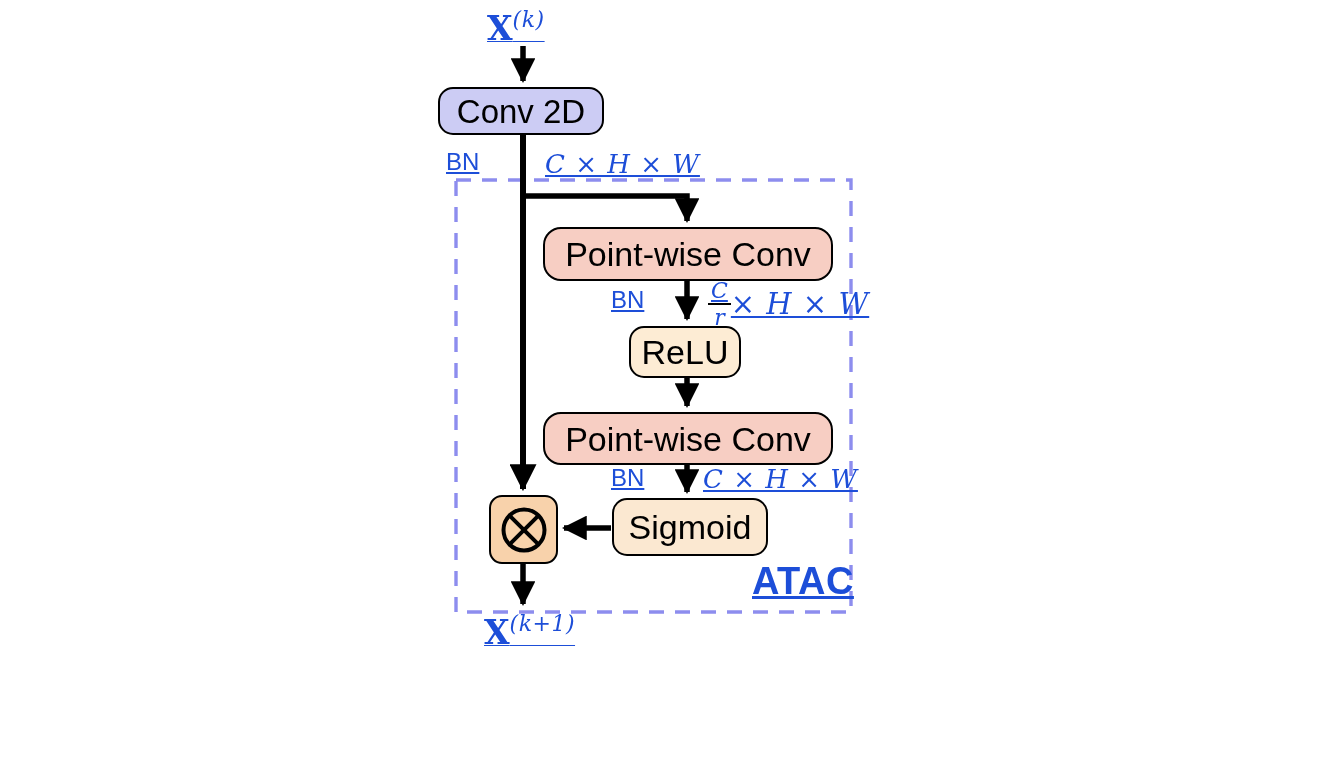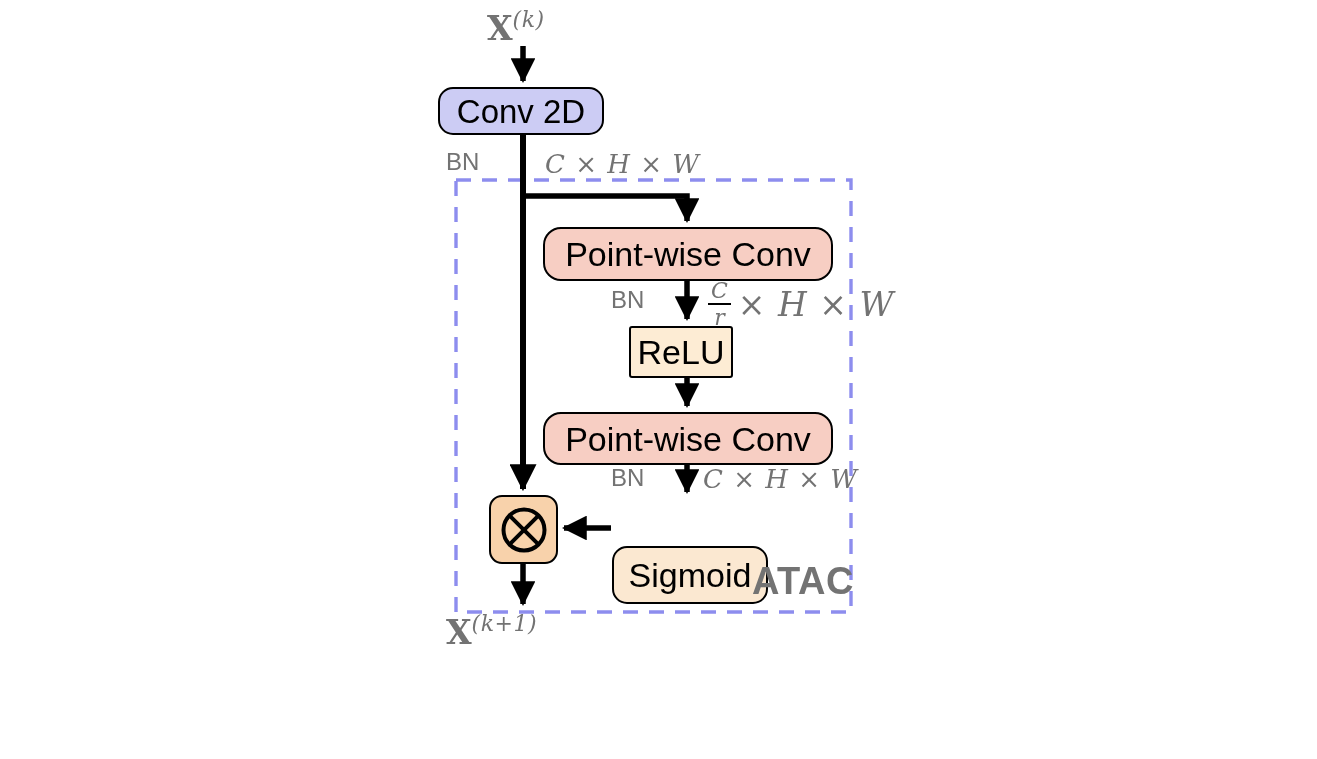--- a/index.html
+++ b/index.html
@@ -13,47 +13,47 @@
   .wires{position:absolute;left:0;top:0;z-index:1;}
   .box{
     position:absolute;z-index:2;
     border:2.5px solid #000;
     display:flex;align-items:center;justify-content:center;
     color:#000;box-sizing:border-box;
     line-height:1;
   }
   .box-conv2d{left:438px;top:87px;width:166px;height:48px;border-radius:15px;background:#ccccf4;font-size:33px;}
   .box-pwc1{left:543px;top:227px;width:290px;height:54px;border-radius:18px;background:#f7cec3;font-size:34px;}
-  .box-relu{left:629px;top:326px;width:104px;height:52px;border-radius:3px;background:#fdecd4;font-size:34px;}
+  .box-relu{left:629px;top:326px;width:112px;height:52px;border-radius:15px;background:#fdecd4;font-size:34px;}
   .box-pwc2{left:543px;top:412px;width:290px;height:53px;border-radius:18px;background:#f7cec3;font-size:34px;}
-  .box-sigmoid{left:612px;top:498px;width:156px;height:58px;border-radius:15px;background:#fbe8d1;font-size:34px;margin-top:48px;}
+  .box-sigmoid{left:612px;top:498px;width:156px;height:58px;border-radius:15px;background:#fbe8d1;font-size:34px;}
   .box-mult{left:489px;top:495px;width:69px;height:69px;border-radius:13px;background:#f8d2ab;}
 
-  .lab{position:absolute;z-index:2;color:#737373;line-height:1;white-space:nowrap;}
+  .lab{position:absolute;z-index:2;color:#1d4ed8;line-height:1;white-space:nowrap;text-decoration:underline;}
   .bn{font-size:24px;font-family:"Liberation Sans",sans-serif;}
   .bn-top{left:446px;top:150px;}
   .bn-mid{left:611px;top:288px;}
   .bn-bot{left:611px;top:466px;}
 
   .mathit{font-family:"DejaVu Serif",serif;font-style:italic;}
   .dims{font-size:26px;letter-spacing:1px;}
   .dims-top{left:545px;top:151px;}
   .dims-bot{left:703px;top:466px;}
 
   .dims-mid{left:708px;top:279px;display:flex;align-items:center;}
   .frac{display:inline-flex;flex-direction:column;align-items:center;font-size:22px;line-height:1.05;}
   .frac .num{border-bottom:2px solid #000;padding:0 3px 1px 3px;}
   .frac .den{padding-top:1px;}
-  .frac-rest{font-size:33px;letter-spacing:1px;margin-left:7px;}
+  .frac-rest{font-size:29px;letter-spacing:1px;}
 
   .tensor{font-family:"DejaVu Serif",serif;}
   .tensor .base{font-weight:bold;font-size:33px;}
   .tensor sup{font-style:italic;font-size:22px;vertical-align:0;position:relative;top:-13px;letter-spacing:0.5px;}
   .tensor-in{left:487px;top:12px;}
-  .tensor-out{left:446px;top:616px;}
+  .tensor-out{left:484px;top:616px;}
 
   .atac{left:752px;top:562px;font-size:38px;font-weight:bold;letter-spacing:0.5px;}
 
   .caption{
     position:absolute;left:41px;top:680px;z-index:2;
     font-family:"Liberation Serif",serif;
     font-size:47px;color:#000;white-space:nowrap;
     word-spacing:8px;
   }
 </style>

